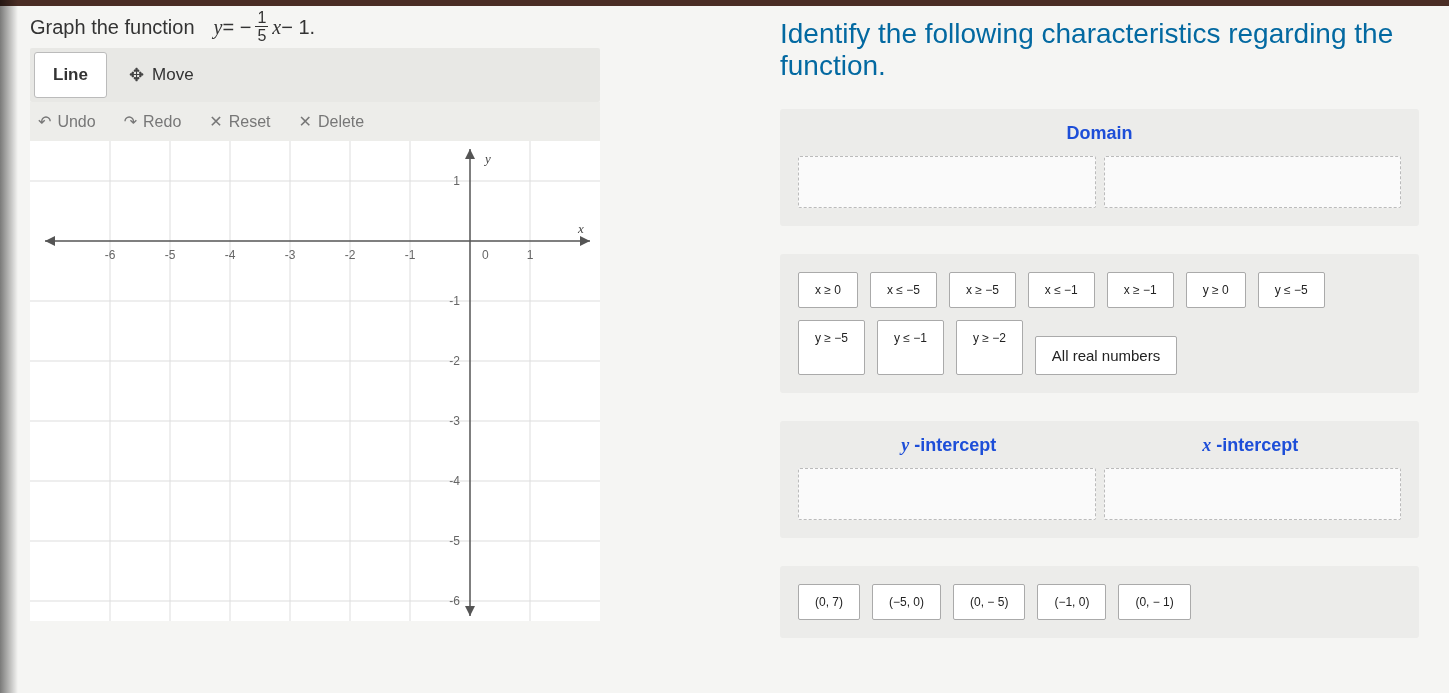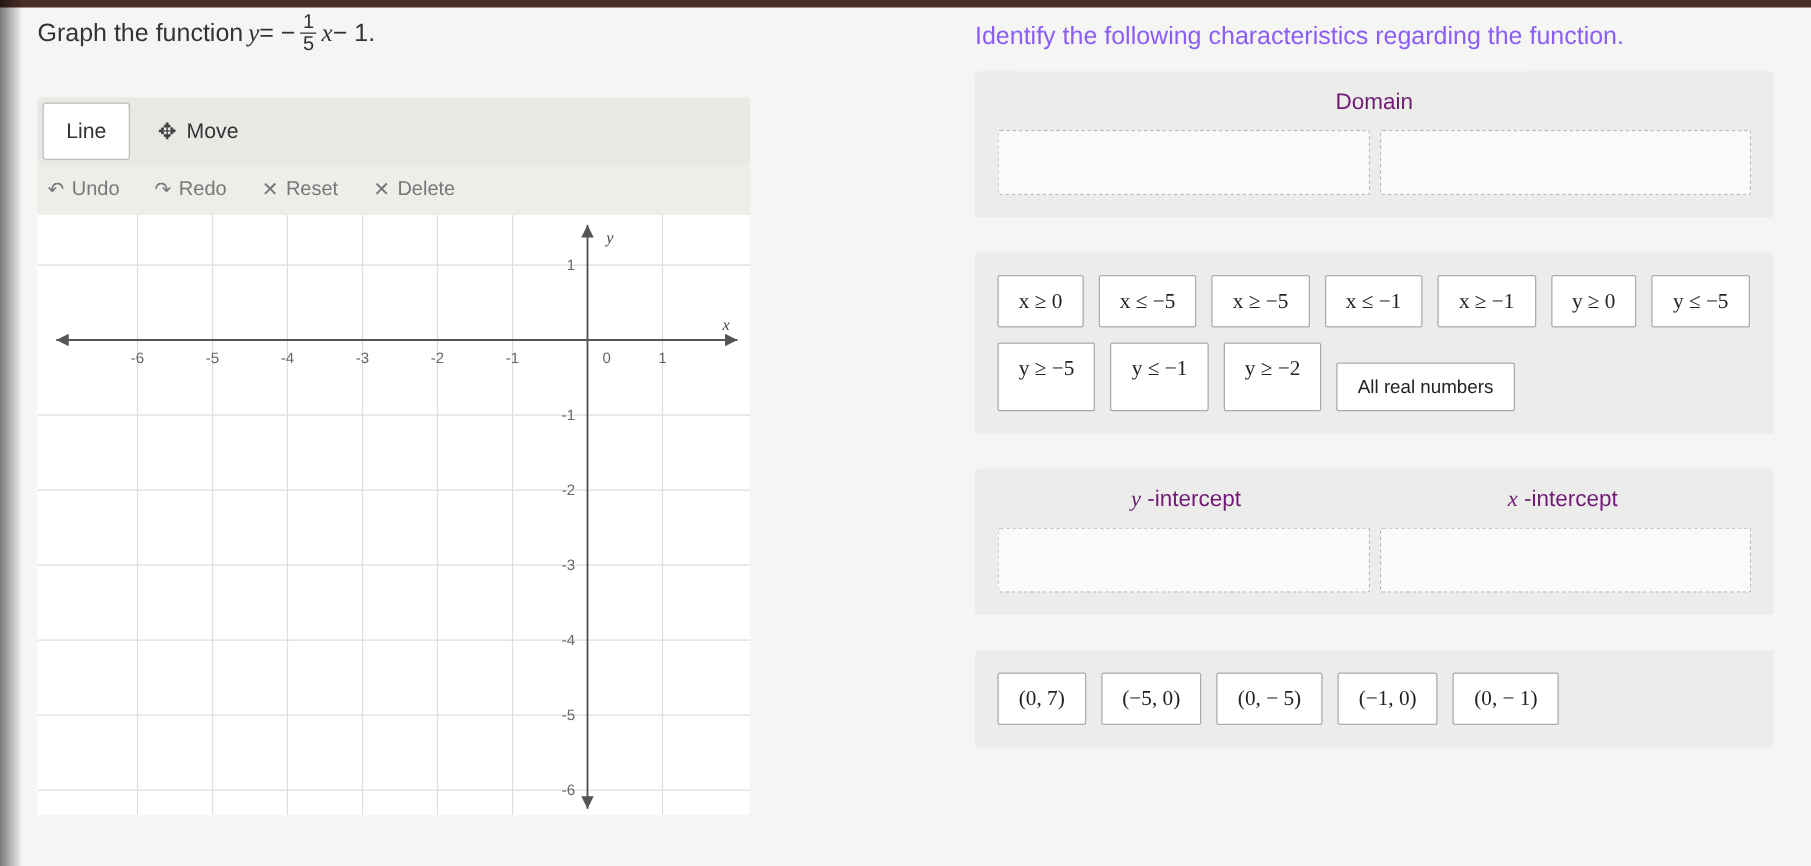--- a/index.html
+++ b/index.html
@@ -13,21 +13,21 @@
 }
 .container {
   display: flex;
   width: 100%;
   height: 100%;
   padding: 10px 30px 0 30px;
   gap: 180px;
 }
 .left-panel { width: 570px; }
 .right-panel { flex: 1; padding-top: 8px; }
-.prompt { font-size: 20px; color: #333; margin-bottom: 34px; display:flex; align-items:center; gap:4px;}
+.prompt { font-size: 20px; color: #333; margin-bottom: 4px; display:flex; align-items:center; gap:19px;}
 .frac-wrap { display:inline-flex; align-items:center; }
 .frac { display:inline-flex; flex-direction:column; align-items:center; line-height:1; font-size:16px; margin:0 4px;}
 .frac .n { border-bottom:1px solid #333; padding:0 2px;}
 .frac .d { padding-top:1px;}
 .math-i { font-style: italic; font-family: "Times New Roman", serif; }
 .toolbar {
   display:flex;
   align-items:center;
   background:#e8e8e5;
   border-radius:2px;
@@ -39,20 +39,21 @@
   display:flex;
   align-items:center;
   gap:8px;
   cursor:pointer;
 }
 .tool-btn.selected {
   background:#fff;
   border:1px solid #bbb;
   border-radius:3px;
   margin:4px;
+  font-weight:bold;
 }
 .move-icon { font-size:18px; color:#444;}
 .action-bar {
   display:flex;
   align-items:center;
   padding: 10px 8px;
   gap: 28px;
   color:#777;
   font-size:16px;
   background:#ededea;
@@ -64,45 +65,45 @@
   position:relative;
   overflow:hidden;
 }
 .graph-area svg { width:100%; height:100%; }
 .grid-line { stroke:#ddd; stroke-width:1;}
 .axis { stroke:#555; stroke-width:1.5;}
 .tick-lbl { font-size:12px; fill:#666; font-family:Arial;}
 .axis-lbl { font-size:13px; fill:#444; font-style:italic; font-family:"Times New Roman",serif;}
 .arrow { fill:#555;}
 
-.right-panel h3 { font-weight:normal; font-size:20px; color:#8b5cf6; margin-bottom:16px;}
+.right-panel h3 { font-weight:normal; font-size:28px; color:#0369a1; margin-bottom:27px;}
 .section {
   background:#ececea;
   border-radius:3px;
   padding: 14px 18px 18px 18px;
   margin-bottom: 28px;
 }
 .hdr-row { display:flex; }
-.hdr-row .hdr { flex:1; text-align:center; font-size:18px; color:#701a75; padding-bottom:12px;}
+.hdr-row .hdr { flex:1; text-align:center; font-size:18px; color:#1d4ed8; padding-bottom:12px;font-weight:bold;}
 .drop-row { display:flex; gap:8px;}
 .drop-zone {
   flex:1;
   min-height:52px;
   border:1.5px dashed #bbb;
   background:#fafafa;
   border-radius:2px;
 }
 .chips { display:flex; flex-wrap:wrap; gap:12px; padding: 18px 18px; background:#ececea; border-radius:3px; margin-bottom:28px;}
 .chip {
   background:#fff;
   border:1px solid #aaa;
   border-radius:2px;
   padding: 10px 16px;
-  font-size:17px;
-  font-family:Liberation Serif, serif;
+  font-size:12px;
+  font-family:Liberation Sans, sans-serif;
   color:#222;
   cursor:grab;
   white-space:nowrap;
 }
 .chip.alltext { font-family:"Segoe UI",Arial,sans-serif; font-size:15px;margin-top:16px;}
 .top-bar { position:absolute; top:0; left:0; right:0; height:6px; background:#4a2d25;}
 .int-hdr .math-i { font-size:18px;}
 .left-shadow { position:absolute; left:0; top:0; bottom:0; width:18px; background:linear-gradient(to right, rgba(0,0,0,0.5), transparent); pointer-events:none;}
 </style>
 </head>

